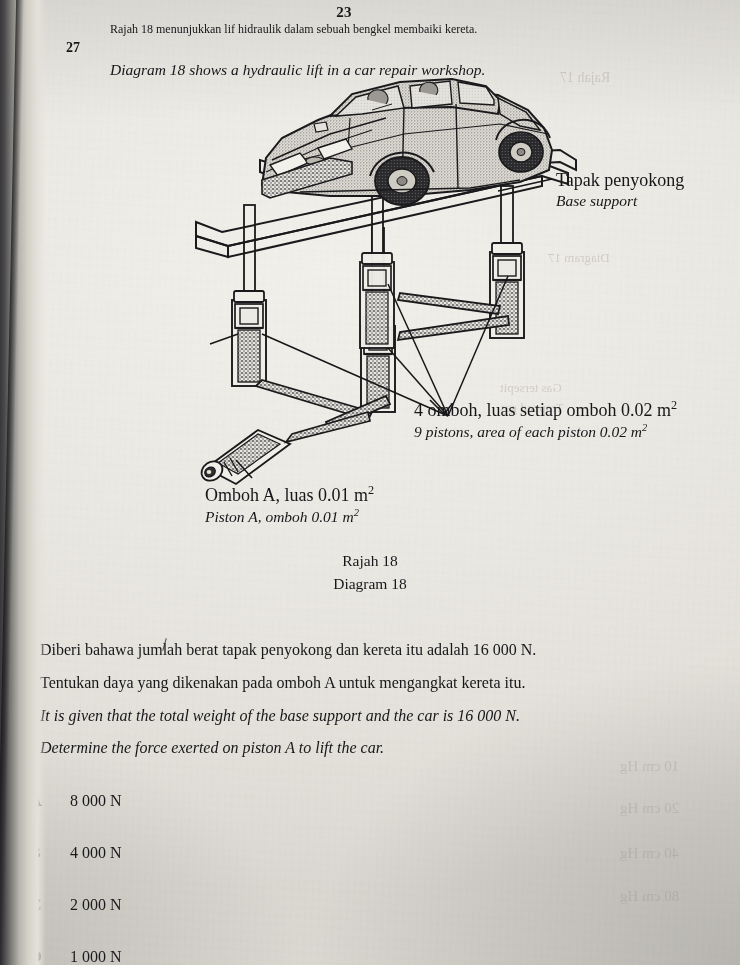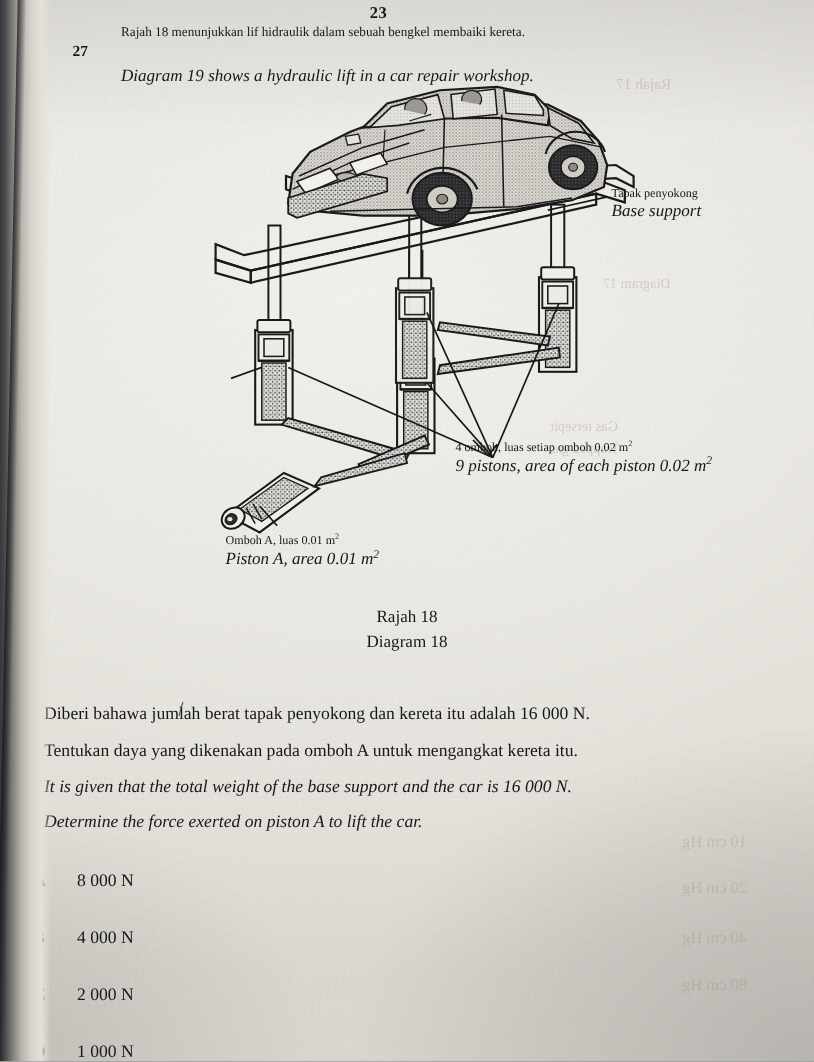--- a/index.html
+++ b/index.html
@@ -90,21 +90,21 @@
   .body-block { position: absolute; left: 40px; top: 640px; width: 670px; }
   .body-block p { margin: 0 0 12px 0; font-size: 16px; line-height: 1.3; }
   .body-block p.it { font-style: italic; }
   .options { position: absolute; left: 30px; top: 792px; }
   .opt { display: flex; align-items: baseline; margin-bottom: 34px; }
   .opt .lt { width: 40px; font-size: 16px; font-weight: bold; }
   .opt .vl { font-size: 16px; }
   sup { font-size: .68em; vertical-align: super; }
   
   .lbl { position: absolute; line-height: 1.22; }
-  .lbl .my { font-size: 11px; }
+  .lbl .my { font-size: 18px; }
   .lbl .en { font-size: 15.5px; font-style: italic; }
   #lbl-base    { left: 556px; top: 170px; }
   #lbl-fluid   { left: 86px;  top: 318px; width: 160px; text-align: right; }
   #lbl-pistons { left: 414px; top: 398px; }
   #lbl-pistonA { left: 205px; top: 483px; }
   
   #diagram { position: absolute; left: 0; top: 0; }
   .pen-mark {
     position:absolute; left:164px; top:638px; width:1px; height:13px;
     background:#2b2b2e; transform: rotate(16deg); opacity:.8;
@@ -128,21 +128,21 @@
       <div class="ghost" style="left: 500px; top: 380px; font-size: 13px;">Gas tersepit</div>
       <div class="ghost" style="left: 500px; top: 400px; font-size: 13px;">Trapped gas</div>
     </div>
 
   <div class="shade-top"></div>
 
   <div class="pageno">23</div>
 
   <div class="qnum">27</div>
   <div class="stem-my">Rajah 18 menunjukkan lif hidraulik dalam sebuah bengkel membaiki kereta.</div>
-  <div class="stem-en">Diagram 19 shows a hydraulic lift in a car repair workshop.</div>
+  <div class="stem-en">Diagram 18 shows a hydraulic lift in a car repair workshop.</div>
 
   <svg id="diagram" width="740" height="545" viewBox="0 0 740 545">
     <defs>
       <pattern id="stipple" width="4" height="4" patternUnits="userSpaceOnUse">
         <rect width="4" height="4" fill="#e9e7e1"></rect>
         <circle cx="1" cy="1" r="0.9" fill="#4a4a4c"></circle>
         <circle cx="3" cy="3" r="0.8" fill="#5a5a5c"></circle>
         <circle cx="3" cy="1" r="0.5" fill="#6e6e70"></circle>
       </pattern>
       <pattern id="bodyshade" width="3" height="3" patternUnits="userSpaceOnUse">
@@ -307,21 +307,21 @@
   </div>
 
 
   <div class="lbl" id="lbl-pistons">
     <div class="my"><span>4 omboh, luas setiap omboh 0.02 m</span><sup>2</sup></div>
     <div class="en"><span>9 pistons, area of each piston 0.02 m</span><sup>2</sup></div>
   </div>
 
   <div class="lbl" id="lbl-pistonA">
     <div class="my"><span>Omboh A, luas 0.01 m</span><sup>2</sup></div>
-    <div class="en"><span>Piston A, area 0.01 m</span><sup>2</sup></div>
+    <div class="en"><span>Piston A, omboh 0.01 m</span><sup>2</sup></div>
   </div>
 
   <div class="caption">
     <div class="my">Rajah 18</div>
     <div class="en">Diagram 18</div>
   </div>
 
   <div class="body-block">
     <p>Diberi bahawa jumlah berat tapak penyokong dan kereta itu adalah 16 000 N.</p>
     <p>Tentukan daya yang dikenakan pada omboh A untuk mengangkat kereta itu.</p>

